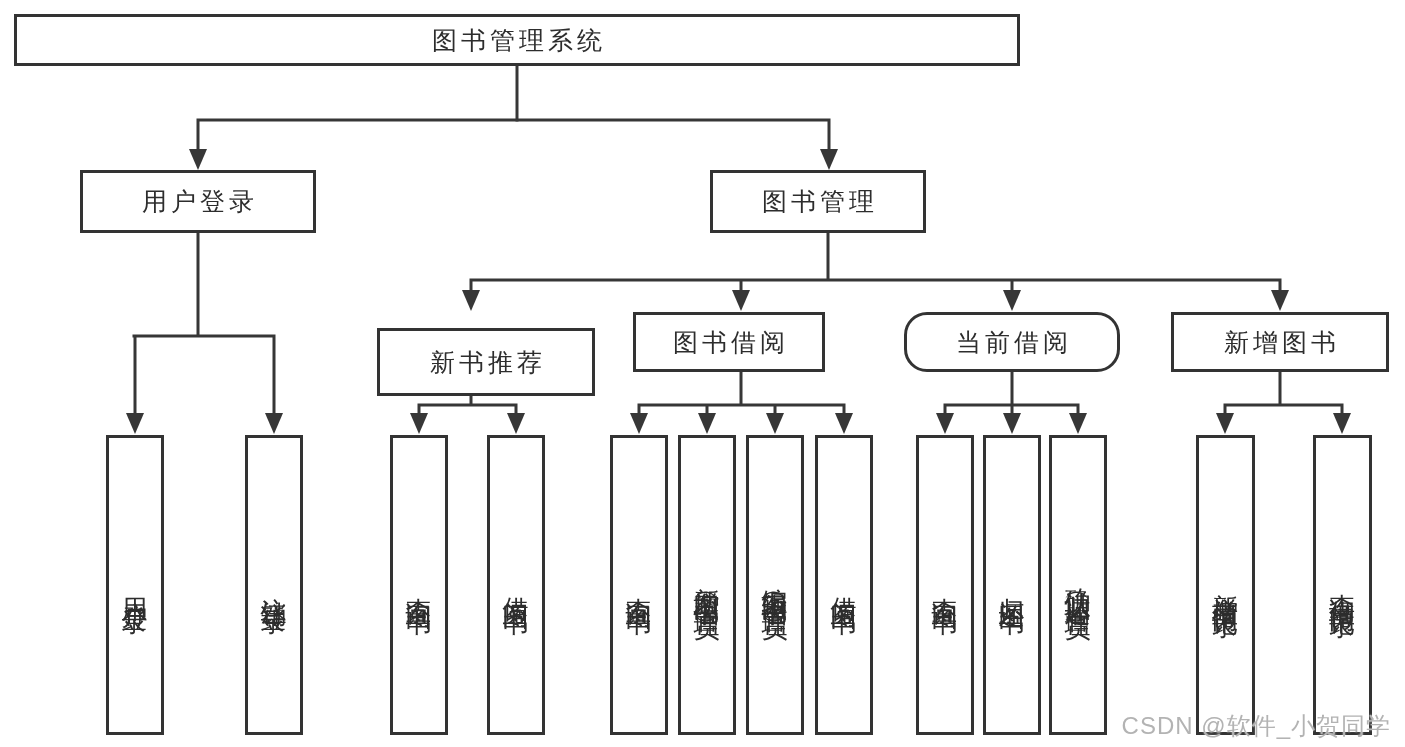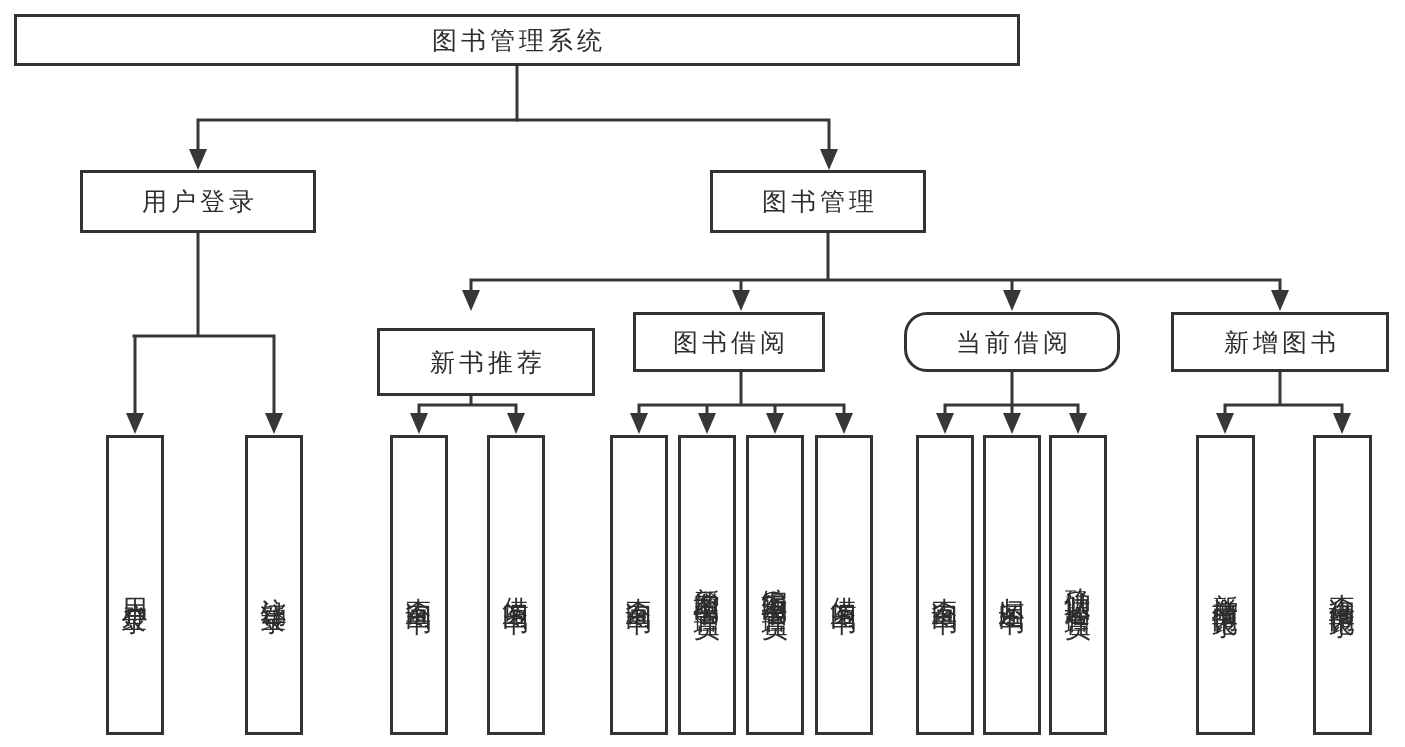--- a/index.html
+++ b/index.html
@@ -126,14 +126,15 @@
   <div class="node vnode" style="left:746px; top:435px; width:58px; height:300px;">编辑图书（管理员）</div>
   <div class="node vnode" style="left:815px; top:435px; width:58px; height:300px;">借阅图书</div>
 
   <div class="node vnode" style="left:916px; top:435px; width:58px; height:300px;">查询图书</div>
   <div class="node vnode" style="left:983px; top:435px; width:58px; height:300px;">归还图书</div>
   <div class="node vnode" style="left:1049px; top:435px; width:58px; height:300px;">确认归还（管理员）</div>
 
   <div class="node vnode" style="left:1196px; top:435px; width:59px; height:300px;">新增借阅记录</div>
   <div class="node vnode" style="left:1313px; top:435px; width:59px; height:300px;">查询借阅记录</div>
 
+  <div class="watermark">CSDN @软件_小贺同学</div>
 
 </div>
 
 </body></html>

